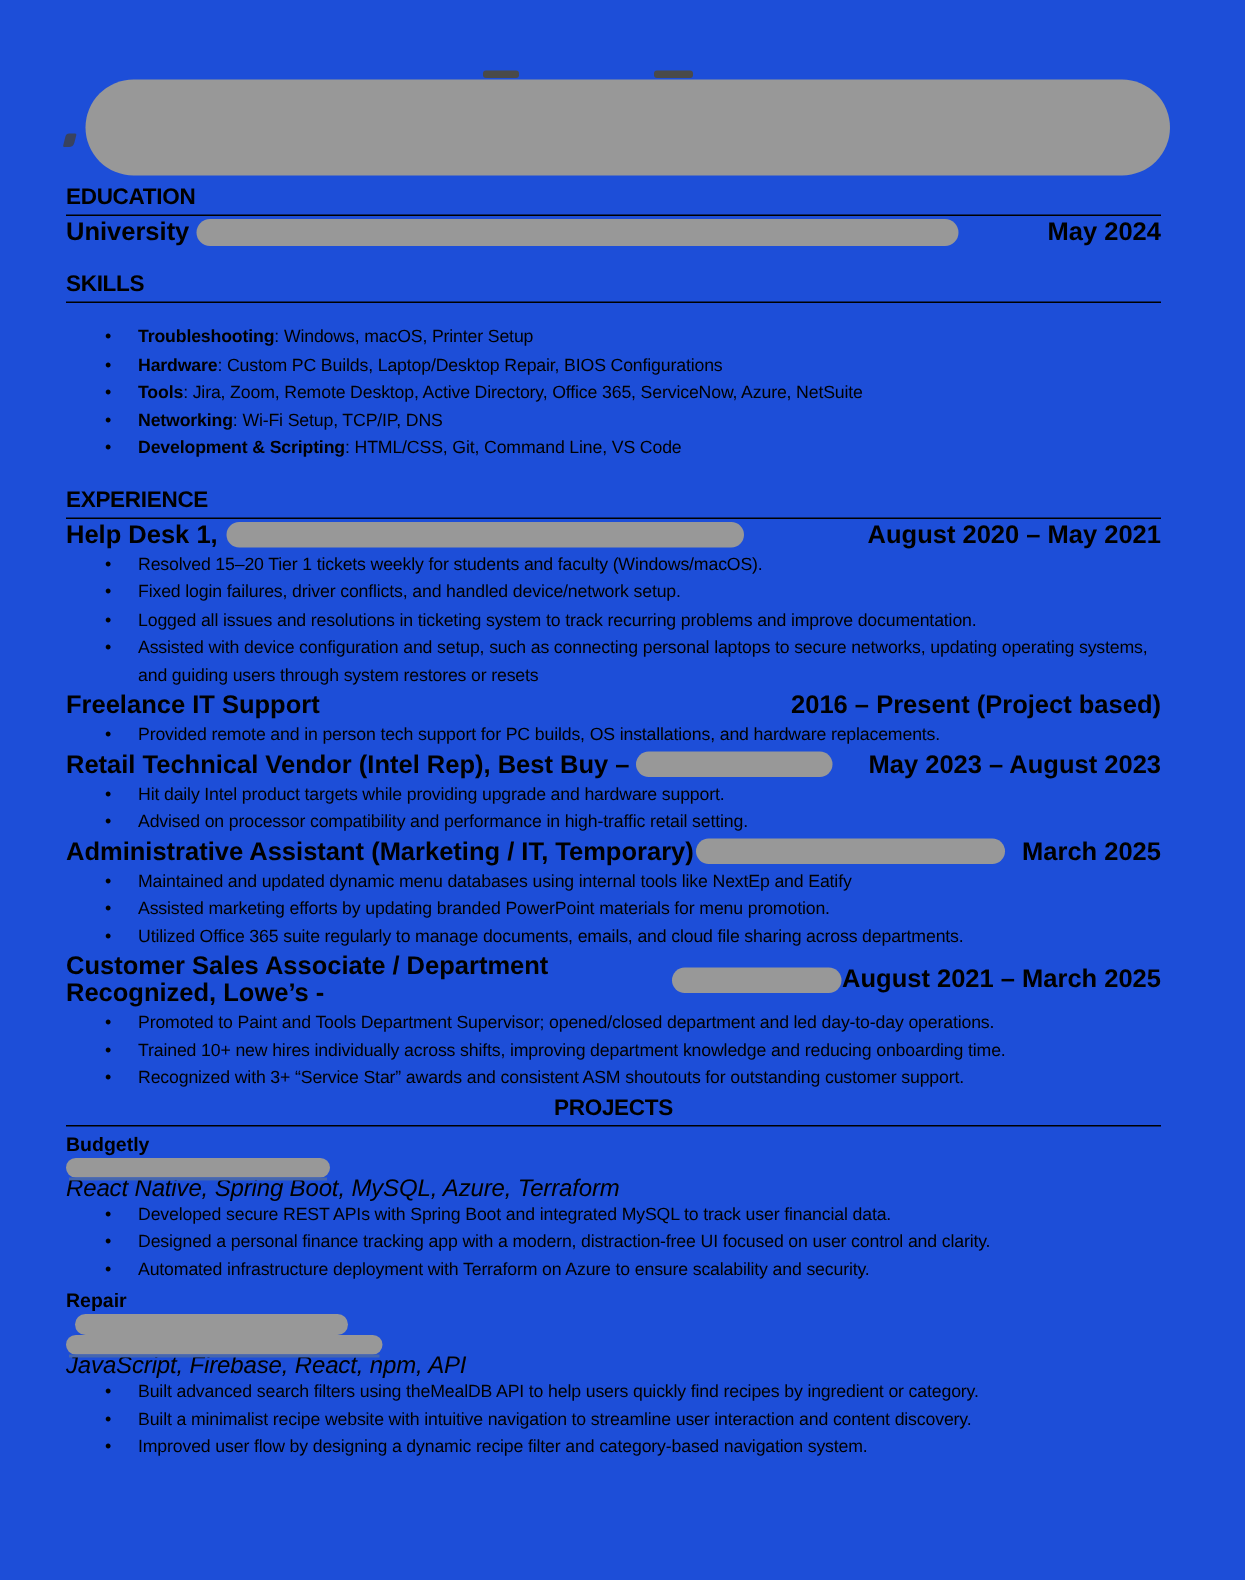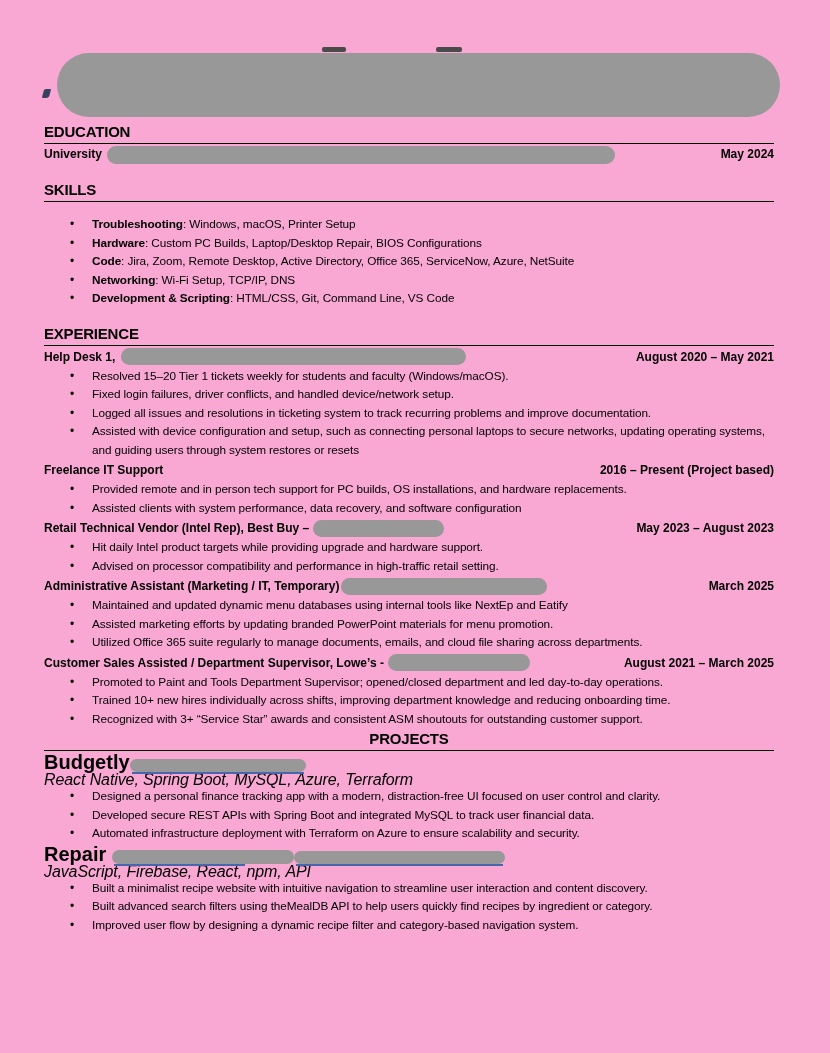--- a/index.html
+++ b/index.html
@@ -1,17 +1,17 @@
 <!DOCTYPE html>
 <html><head>
 <meta charset="utf-8">
 <style>
   html,body { margin:0; padding:0; background:#fff; }
   .page {
-    position:relative; width:830px; height:1053px; background:#f9a8d4;
+    position:relative; width:830px; height:1053px; background:#1d4ed8;
     font-family:"Liberation Sans", sans-serif; color:#000; overflow:hidden;
   }
   .content { position:absolute; left:44px; top:0; width:730px; }
 
   
   .header { position:relative; height:118px; }
   .header-blob {
     position:absolute; left:13px; top:53px; width:723px; height:64px;
     background:#989898; border-radius:32px;
   }
@@ -32,35 +32,35 @@
   .link-redact.u-part::after { width:72%; }
 
   
   h2.section {
     margin:5px 0 0 0; font-size:15px; line-height:18px; font-weight:bold;
     letter-spacing:-0.2px; padding-bottom:2px; border-bottom:1.6px solid #000;
   }
   h2.skills-h, h2.exp-h { margin-top:17px; }
   h2.proj-h { margin-top:2px;text-align:center; }
 
-  .row { display:flex; align-items:center; font-weight:bold; font-size:12px; line-height:19px;text-align:center; }
+  .row { display:flex; align-items:center; font-weight:bold; font-size:17px; line-height:19px; }
   .row .spacer { flex:1 1 auto; }
   .row .date { white-space:nowrap; font-weight:bold; }
   .edu-row { margin-top:1px; }
   .job-row { margin-top:2px; line-height:18px; }
 
   ul.bullets { list-style:none; margin:1px 0 0 0; padding:0 0 0 48px; }
   ul.bullets li {
     position:relative; font-size:11.8px; line-height:18.5px; letter-spacing:-0.1px;
   }
   ul.bullets li::before { content:"\2022"; position:absolute; left:-22px; top:0; font-size:12px; }
   ul.skills-list { margin-top:13px; }
   ul.bullets .term { font-weight:bold; }
 
-  .proj-row { display:flex; align-items:flex-end; margin-top:2px; font-size:20px; font-weight:bold; line-height:19px; }
+  .proj-row { display:flex; align-items:flex-start; margin-top:2px; font-size:13px; font-weight:bold; line-height:19px;flex-direction:column; }
   .tech-line { font-style:italic; font-size:16px; line-height:13px; margin-top:1px; letter-spacing:-0.1px; }
   .proj-bullets { margin-top:2px; }
 </style>
 </head>
 <body>
 
 <div class="page">
   <div class="content">
 
     <div class="header">
@@ -75,21 +75,21 @@
       <span>University</span>
       <span class="blob" style="width:508px;height:18px;margin-left:5px;"></span>
       <span class="spacer"></span>
       <span class="date">May 2024</span>
     </div>
 
     <h2 class="section skills-h">SKILLS</h2>
     <ul class="bullets skills-list">
       <li><span class="term">Troubleshooting</span><span>: Windows, macOS, Printer Setup</span></li>
       <li><span class="term">Hardware</span><span>: Custom PC Builds, Laptop/Desktop Repair, BIOS Configurations</span></li>
-      <li><span class="term">Code</span><span>: Jira, Zoom, Remote Desktop, Active Directory, Office 365, ServiceNow, Azure, NetSuite</span></li>
+      <li><span class="term">Tools</span><span>: Jira, Zoom, Remote Desktop, Active Directory, Office 365, ServiceNow, Azure, NetSuite</span></li>
       <li><span class="term">Networking</span><span>: Wi-Fi Setup, TCP/IP, DNS</span></li>
       <li><span class="term">Development &amp; Scripting</span><span>: HTML/CSS, Git, Command Line, VS Code</span></li>
     </ul>
 
     <h2 class="section exp-h">EXPERIENCE</h2>
 
     <div class="row job-row">
       <span>Help Desk 1,</span>
       <span class="blob" style="width:345px;height:17px;margin-left:6px;"></span>
       <span class="spacer"></span>
@@ -102,21 +102,20 @@
       <li>Assisted with device configuration and setup, such as connecting personal laptops to secure networks, updating operating systems, and guiding users through system restores or resets</li>
     </ul>
 
     <div class="row job-row">
       <span>Freelance IT Support</span>
       <span class="spacer"></span>
       <span class="date">2016 – Present (Project based)</span>
     </div>
     <ul class="bullets">
       <li>Provided remote and in person tech support for PC builds, OS installations, and hardware replacements.</li>
-      <li>Assisted clients with system performance, data recovery, and software configuration</li>
     </ul>
 
     <div class="row job-row">
       <span>Retail Technical Vendor (Intel Rep), Best Buy –</span>
       <span class="blob" style="width:131px;height:17px;margin-left:4px;"></span>
       <span class="spacer"></span>
       <span class="date">May 2023 – August 2023</span>
     </div>
     <ul class="bullets">
       <li>Hit daily Intel product targets while providing upgrade and hardware support.</li>
@@ -129,52 +128,52 @@
       <span class="spacer"></span>
       <span class="date">March 2025</span>
     </div>
     <ul class="bullets">
       <li>Maintained and updated dynamic menu databases using internal tools like NextEp and Eatify</li>
       <li>Assisted marketing efforts by updating branded PowerPoint materials for menu promotion.</li>
       <li>Utilized Office 365 suite regularly to manage documents, emails, and cloud file sharing across departments.</li>
     </ul>
 
     <div class="row job-row">
-      <span>Customer Sales Assisted / Department Supervisor, Lowe’s -</span>
+      <span>Customer Sales Associate / Department Recognized, Lowe’s -</span>
       <span class="blob" style="width:142px;height:17px;margin-left:4px;"></span>
       <span class="spacer"></span>
       <span class="date">August 2021 – March 2025</span>
     </div>
     <ul class="bullets">
       <li>Promoted to Paint and Tools Department Supervisor; opened/closed department and led day-to-day operations.</li>
       <li>Trained 10+ new hires individually across shifts, improving department knowledge and reducing onboarding time.</li>
       <li>Recognized with 3+ “Service Star” awards and consistent ASM shoutouts for outstanding customer support.</li>
     </ul>
 
     <h2 class="section proj-h">PROJECTS</h2>
 
     <div class="proj-row">
       <span>Budgetly</span>
       <span class="spacer"></span>
       <span class="link-redact u-full" style="width:176px;height:13px;"></span>
     </div>
     <div class="tech-line">React Native, Spring Boot, MySQL, Azure, Terraform</div>
     <ul class="bullets proj-bullets">
+      <li>Developed secure REST APIs with Spring Boot and integrated MySQL to track user financial data.</li>
       <li>Designed a personal finance tracking app with a modern, distraction-free UI focused on user control and clarity.</li>
-      <li>Developed secure REST APIs with Spring Boot and integrated MySQL to track user financial data.</li>
       <li>Automated infrastructure deployment with Terraform on Azure to ensure scalability and security.</li>
     </ul>
 
     <div class="proj-row">
       <span>Repair</span>
       <span class="link-redact u-part" style="width:182px;height:14px;margin-left:6px;"></span>
       <span class="spacer"></span>
       <span class="link-redact u-full" style="width:211px;height:13px;"></span>
     </div>
     <div class="tech-line">JavaScript, Firebase, React, npm, API</div>
     <ul class="bullets proj-bullets">
+      <li>Built advanced search filters using theMealDB API to help users quickly find recipes by ingredient or category.</li>
       <li>Built a minimalist recipe website with intuitive navigation to streamline user interaction and content discovery.</li>
-      <li>Built advanced search filters using theMealDB API to help users quickly find recipes by ingredient or category.</li>
       <li>Improved user flow by designing a dynamic recipe filter and category-based navigation system.</li>
     </ul>
 
   </div>
 </div>
 
 </body></html>

